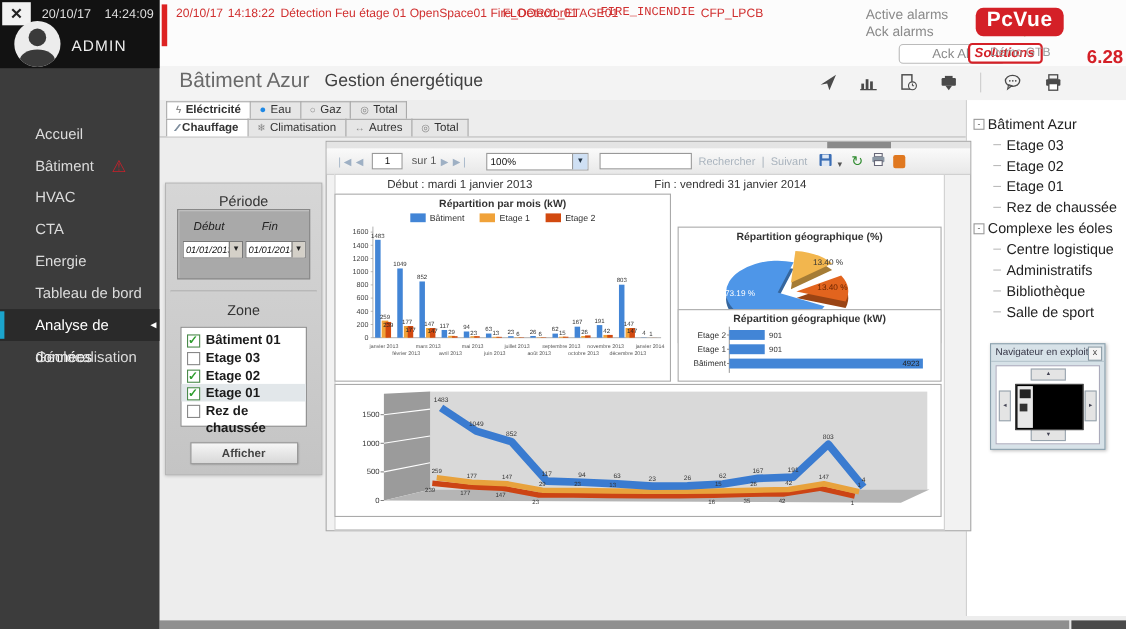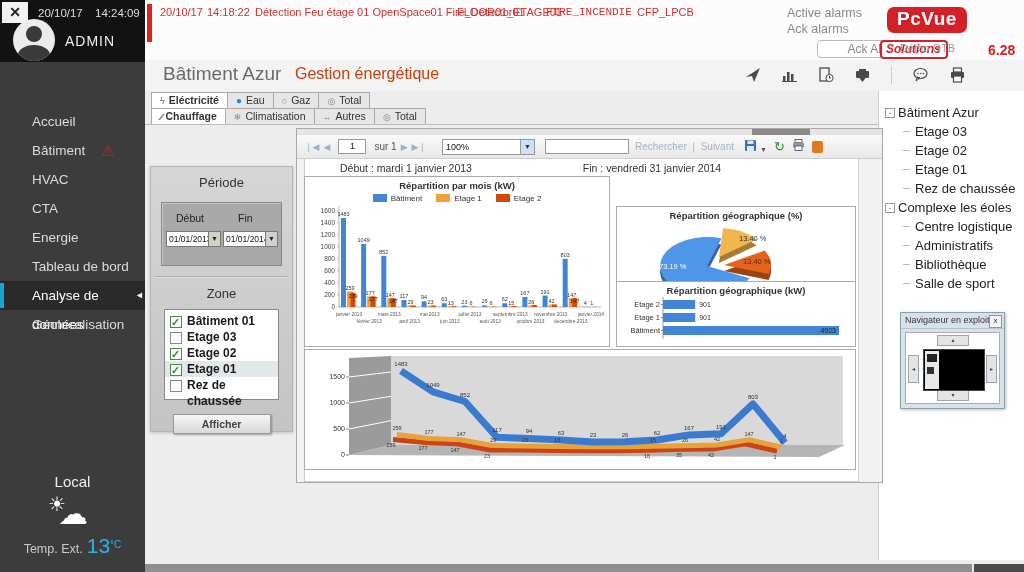--- a/index.html
+++ b/index.html
@@ -36,45 +36,45 @@
   .alarms-label{position:absolute;color:#8a8a8a;font-size:12.5px;}
   .alarms-val{position:absolute;font-size:12.5px;font-weight:bold;}
   .ackall{position:absolute;left:672px;top:40px;width:95px;height:16px;border:1px solid #bbb;border-radius:4px;
     color:#8a8a8a;font-size:12px;text-align:center;line-height:16px;background:#fff;}
   .logo{position:absolute;left:742px;top:7px;}
   .logo-main{display:inline-block;background:#d42027;color:#fff;font-weight:bold;font-size:19px;
     padding:1px 10px 3px 10px;border-radius:7px;letter-spacing:0.5px;}
   .logo-sub{display:inline-block;background:#fff;border:2px solid #d42027;border-radius:4px;color:#d42027;
     font-style:italic;font-weight:bold;font-size:12px;padding:0 5px 1px 4px;margin-left:-7px;vertical-align:-6px;}
   .logo-app{position:absolute;left:755px;top:42px;color:#9a9a9a;font-size:11px;}
-  .logo-ver{position:absolute;left:843px;top:42px;color:#d42027;font-size:14px;font-weight:bold;}
+  .logo-ver{position:absolute;left:843px;top:42px;color:#d42027;font-size:17px;font-weight:bold;}
   
   .page-header{position:absolute;left:145px;top:60px;right:0;height:31px;background:#f3f3f3;}
   .ph-title{position:absolute;left:18px;top:3px;font-size:19px;color:#6a6a6a;}
-  .ph-sub{position:absolute;left:150px;top:5px;font-size:16px;color:#c2410c;}
+  .ph-sub{position:absolute;left:150px;top:5px;font-size:16px;color:#404040;}
   .ph-icons{position:absolute;right:58px;top:6px;display:flex;gap:20px;align-items:center;}
   .ph-icons svg{display:block;}
   .ph-sep{width:1px;height:18px;background:#ccc;}
   
   .tabrow{position:absolute;left:151px;display:flex;z-index:3;}
   .tab{height:15px;line-height:14px;padding:0 8px;font-size:10.5px;color:#333;background:#e6e6e6;
     border:1px solid #aaa;border-bottom:none;margin-right:-1px;white-space:nowrap;}
   .tab.active{background:#fff;font-weight:bold;position:relative;z-index:2;}
   .tab .ticon{margin-right:4px;font-size:9px;color:#888;}
   .ticon.water{color:#1e88e5;font-size:10px;}
   .ticon.heat{color:#7a8a9a;font-style:italic;letter-spacing:-1px;}
   
   .content-bg{position:absolute;left:145px;top:124px;right:0;bottom:0;background:#ededed;border-top:1px solid #bbb;}
   .right-panel{position:absolute;left:878px;top:91px;right:0;bottom:12px;background:#fff;border-left:1px solid #ccc;}
   
   .filter-panel{position:absolute;left:150px;top:166px;width:141px;height:264px;
     background:linear-gradient(#d6d6d6,#c4c4c4);border:1px solid #b5b5b5;box-shadow:0 1px 3px rgba(0,0,0,.2);}
   .fp-title{ text-align:center;font-size:13px;color:#333;margin-top:8px;}
-  .periode-box{margin:12px auto 0 auto;width:119px;height:62px;background:#a9a9a9;border:1px solid #888;
-    box-shadow:inset 1px 1px 0 #c6c6c6;position:relative;}
+  .periode-box{margin:0 auto 0 auto;width:119px;height:62px;background:#a9a9a9;border:1px solid #888;
+    box-shadow:inset 1px 1px 0 #c6c6c6;position:relative;font-style:italic;}
   .group-lab{position:absolute;top:9px;font-size:10.5px;color:#222;}
   .datefield{position:absolute;top:28px;width:51px;height:14px;background:#fff;border:1px solid #777;font-size:8.5px;
     line-height:14px;padding-left:2px;color:#111;}
   .datefield .dd{position:absolute;right:0;top:0;width:11px;height:14px;background:#d4d0c8;border-left:1px solid #777;
     font-size:7px;text-align:center;line-height:14px;color:#222;}
   .fp-divider{height:1px;background:#aaa;border-bottom:1px solid #e0e0e0;margin:10px 4px 0 4px;}
   .zone-list{margin:8px auto 0 auto;width:113px;background:#fff;border:1px solid #888;padding:3px 0 6px 0;}
   .zone-item{position:relative;height:16px;line-height:16px;padding-left:22px;font-size:12px;font-weight:bold;color:#1a1a1a;}
   .zone-item .box{position:absolute;left:5px;top:3px;width:10px;height:10px;background:#fff;border:1px solid #888;}
   .zone-item.checked .box{border-color:#4a8a4a;}
@@ -95,21 +95,21 @@
   .surlab{color:#555;font-size:10px;margin:0 4px;}
   .zoomsel{position:relative;width:88px;height:14px;background:#fff;border:1px solid #999;font-size:9px;
     line-height:14px;padding-left:3px;color:#111;margin:0 10px 0 12px;}
   .zoomsel .dd{position:absolute;right:0;top:0;width:13px;height:14px;background:#cfe0f4;border-left:1px solid #999;
     text-align:center;font-size:7px;line-height:14px;color:#234;}
   .searchbox{width:82px;height:13px;background:#fff;border:1px solid #999;margin-right:6px;}
   .rlink{color:#aab4be;font-size:10px;margin-right:10px;white-space:nowrap;}
   .rticon{margin-right:7px;font-size:12px;}
   .orange-ic{width:11px;height:12px;background:#e07820;border-radius:2px;}
   .rpage{position:absolute;left:7px;top:29px;width:553px;height:322px;background:#fff;border:1px solid #cfcfcf;}
-  .rdates{position:absolute;left:0;top:3px;font-size:10.5px;color:#333;padding-left:35px;}
+  .rdates{position:absolute;left:12px;top:3px;font-size:10.5px;color:#333;padding-left:35px;}
   .chartbox{position:absolute;border:1px solid #aaa;background:#fff;}
   .cb-title{text-align:center;font-size:9.5px;font-weight:bold;color:#333;margin-top:3px;}
   .legend{display:flex;justify-content:center;gap:14px;margin-top:3px;font-size:8px;color:#333;}
   .legend .sw{display:inline-block;width:14px;height:8px;margin-right:4px;vertical-align:-1px;}
   
   .tree{position:absolute;left:6px;top:12px;font-size:13px;color:#222;}
   .tree-root{position:relative;padding-left:13px;height:19px;line-height:19px;white-space:nowrap;}
   .tree-root .exp{position:absolute;left:0;top:5px;width:8px;height:8px;border:1px solid #999;background:#fff;
     font-size:8px;line-height:7px;text-align:center;color:#555;}
   .tree-child{position:relative;padding-left:30px;height:19px;line-height:19px;white-space:nowrap;}
@@ -151,30 +151,20 @@
   <div class="sb-user">ADMIN</div>
   <div class="menu">
     <div class="menu-item"><span>Accueil</span></div>
     <div class="menu-item"><span>Bâtiment</span><span class="alert-tri">⚠</span></div>
     <div class="menu-item"><span>HVAC</span></div>
     <div class="menu-item"><span>CTA</span></div>
     <div class="menu-item"><span>Energie</span></div>
     <div class="menu-item"><span>Tableau de bord</span></div>
     <div class="menu-item selected"><span>Analyse de données</span><span class="flyout">◄</span></div>
     <div class="menu-item"><span>Géolocalisation</span></div>
-  </div>
-  <div class="sb-footer">
-    <div class="sb-local">Local</div>
-    <div class="weather">
-        <span class="sun">☀</span>
-        <span class="cloud">☁</span>
-      </div>
-    <div class="sb-temp">
-      <span>Temp. Ext.</span><b>13</b><sup>°C</sup>
-    </div>
   </div>
 </div>
 
 <div class="alarm-strip">
   <div class="alarm-bar"></div>
   <div class="alarm-text" style="left:15px;">20/10/17</div>
   <div class="alarm-text" style="left:62px;">14:18:22</div>
   <div class="alarm-text" style="left:110px;">Détection Feu étage 01 OpenSpace01 Fire_Detector01</div>
   <div class="alarm-text" style="left:312px;text-align:center;">FLOOR01_ETAGE01</div>
   <div class="alarm-text" style="left:401px;font-family:Liberation Mono, monospace;">FIRE_INCENDIE</div>

